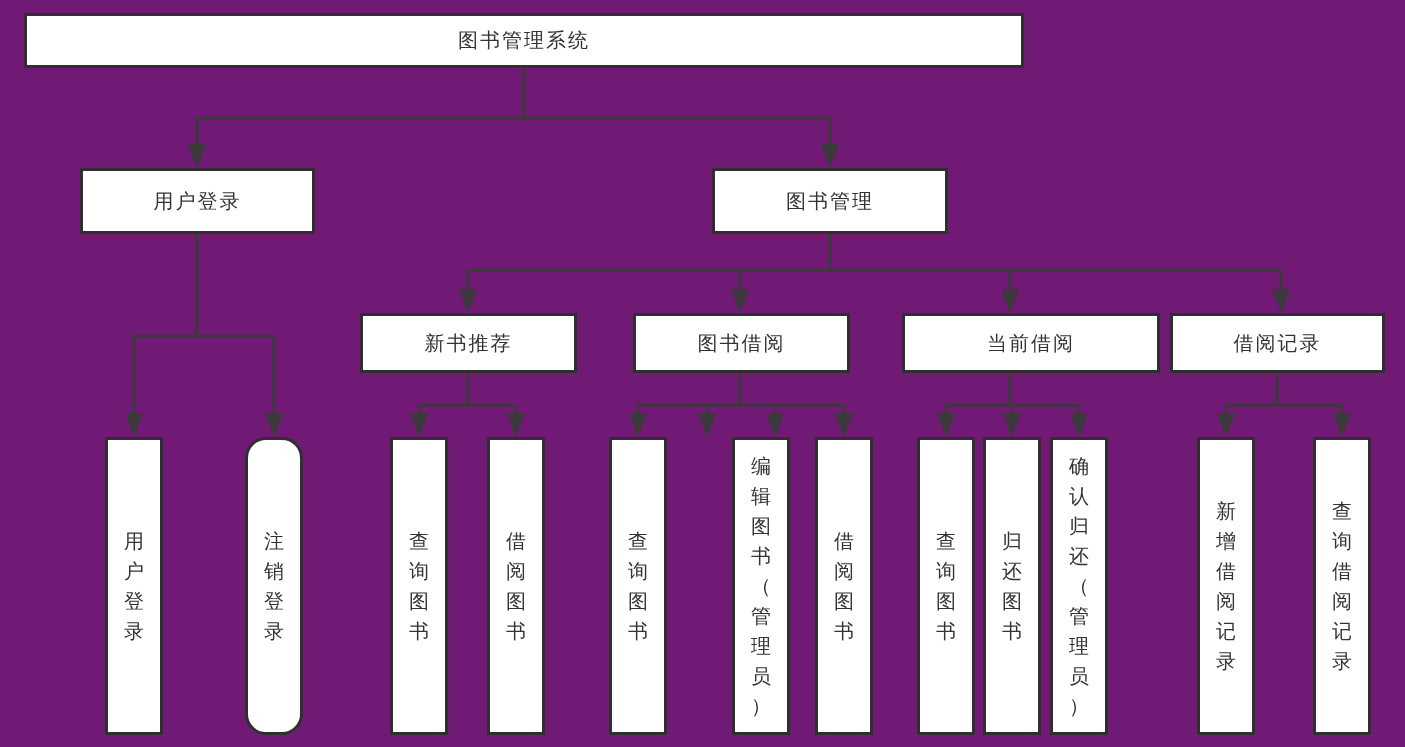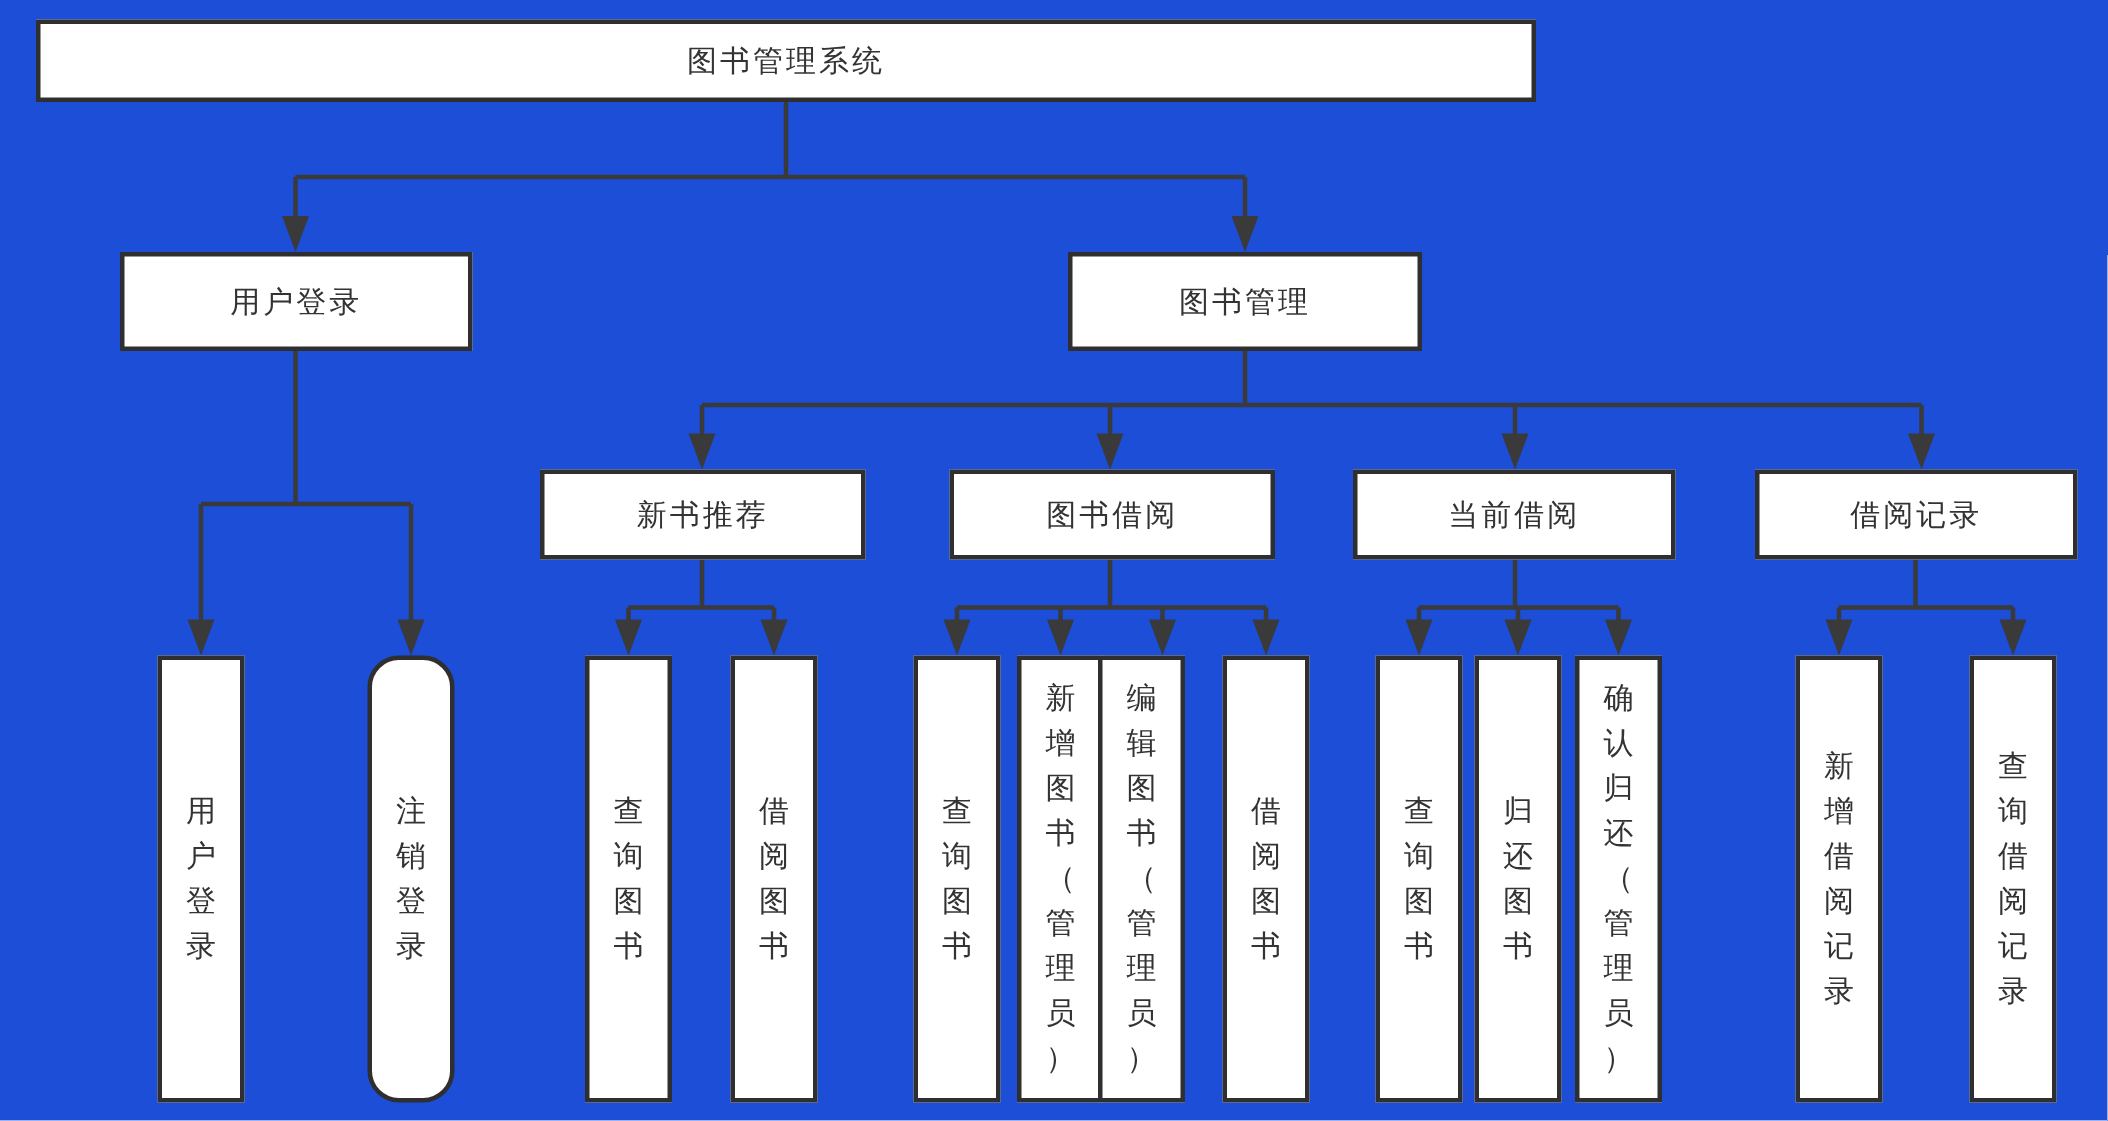--- a/index.html
+++ b/index.html
@@ -1,17 +1,17 @@
 <!DOCTYPE html>
 <html><head>
 <meta charset="utf-8">
 <style>
   html,body { margin:0; padding:0; background:#ffffff; }
   #canvas {
-    position:relative; width:1405px; height:747px; background:#1d4ed8;
+    position:relative; width:1405px; height:747px; background:#701a75;
     font-family:Liberation Serif, serif; color:#333333; overflow:hidden;
   }
   #connectors { position:absolute; left:0; top:0; z-index:0; }
   .box {
     position:absolute; box-sizing:border-box; background:#ffffff;
     border:3px solid #2f2f2f; display:flex; align-items:center; justify-content:center;
     z-index:1;
   }
   .hbox span { font-size:20px; letter-spacing:2px; white-space:nowrap; }
   .vbox span {
@@ -20,21 +20,21 @@
   }
   
   #n-root { left:24px; top:13px; width:1000px; height:55px; }
   
   #n-l2a { left:80px;  top:168px; width:235px; height:66px; }
   #n-l2b { left:712px; top:168px; width:236px; height:66px; }
   
   .l3 { top:313px; height:60px; }
   #n-l3a { left:360px;  width:217px; }
   #n-l3b { left:633px;  width:217px; }
-  #n-l3c { left:902px;  width:215px; }
+  #n-l3c { left:902px;  width:258px; }
   #n-l3d { left:1170px; width:215px; }
   
   .leaf { top:437px; width:58px; height:298px; }
   #f1  { left:105px; }  #f2  { left:245px;border-radius:21px; }
   #f3  { left:390px; }  #f4  { left:487px; }
   #f5  { left:609px; }  #f6  { left:678px; }
   #f7  { left:732px; }  #f8  { left:815px; }
   #f9  { left:917px; }  #f10 { left:983px; } #f11 { left:1050px; }
   #f12 { left:1197px; } #f13 { left:1313px; }
   
@@ -104,23 +104,20 @@
   <div class="box vbox leaf" id="f3">
     <span>查询图书</span>
   </div>
   <div class="box vbox leaf" id="f4">
     <span>借阅图书</span>
   </div>
 
   <div class="box vbox leaf" id="f5">
     <span>查询图书</span>
   </div>
-  <div class="box vbox leaf" id="f6">
-    <span>新增图书（管理员）</span>
-  </div>
   <div class="box vbox leaf" id="f7">
     <span>编辑图书（管理员）</span>
   </div>
   <div class="box vbox leaf" id="f8">
     <span>借阅图书</span>
   </div>
 
   <div class="box vbox leaf" id="f9">
     <span>查询图书</span>
   </div>

